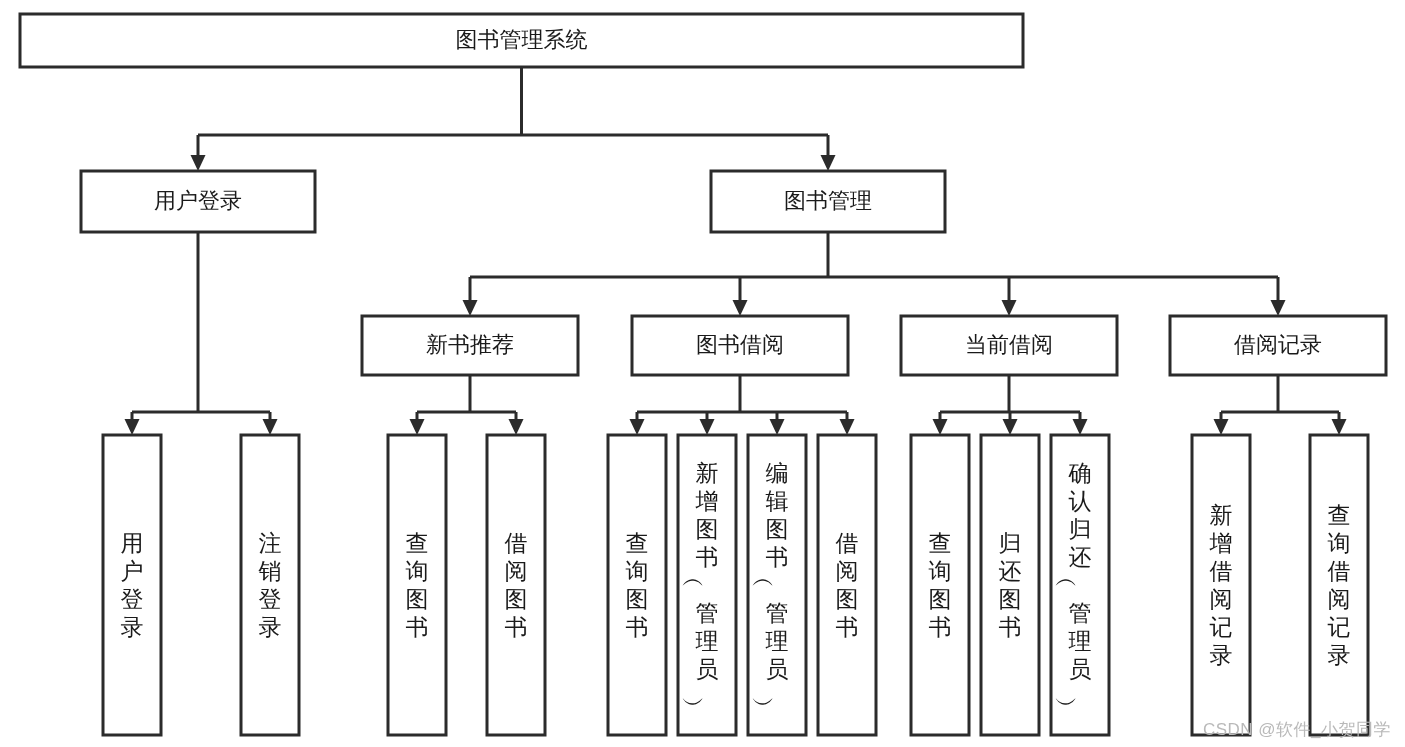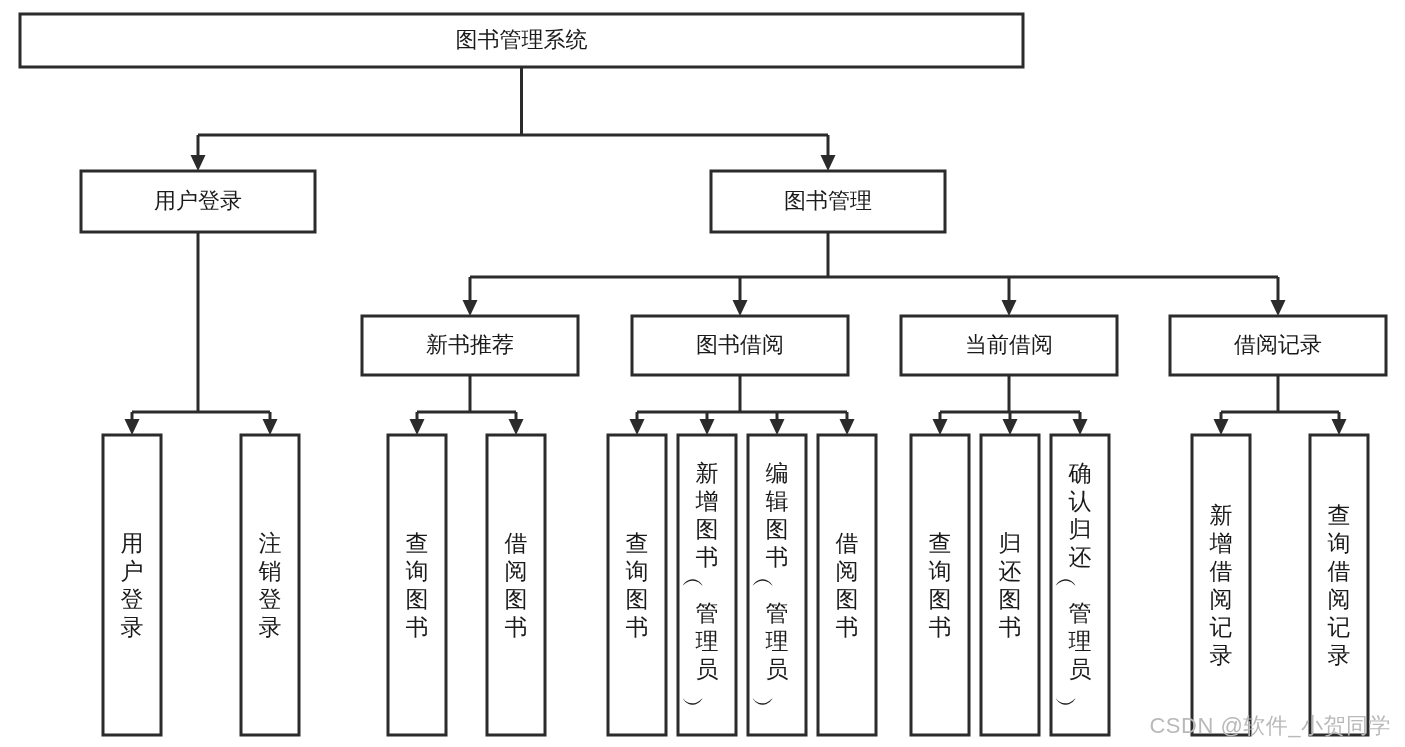--- a/index.html
+++ b/index.html
@@ -55,21 +55,21 @@
     font-family: "Liberation Sans", "DejaVu Sans", sans-serif;
     font-size: 23px;
     fill: #1a1a1a;
     text-anchor: middle;
   }
   .watermark {
     position: absolute;
     right: 14px;
     bottom: 6px;
     font-family: "Liberation Sans", "DejaVu Sans", sans-serif;
-    font-size: 22px;
+    font-size: 17px;
     color: #b9b9b9;
     letter-spacing: 0.5px;
     white-space: nowrap;
     user-select: none;
     margin-top: 27px;
   }
 </style>
 </head>
 <body>
 

